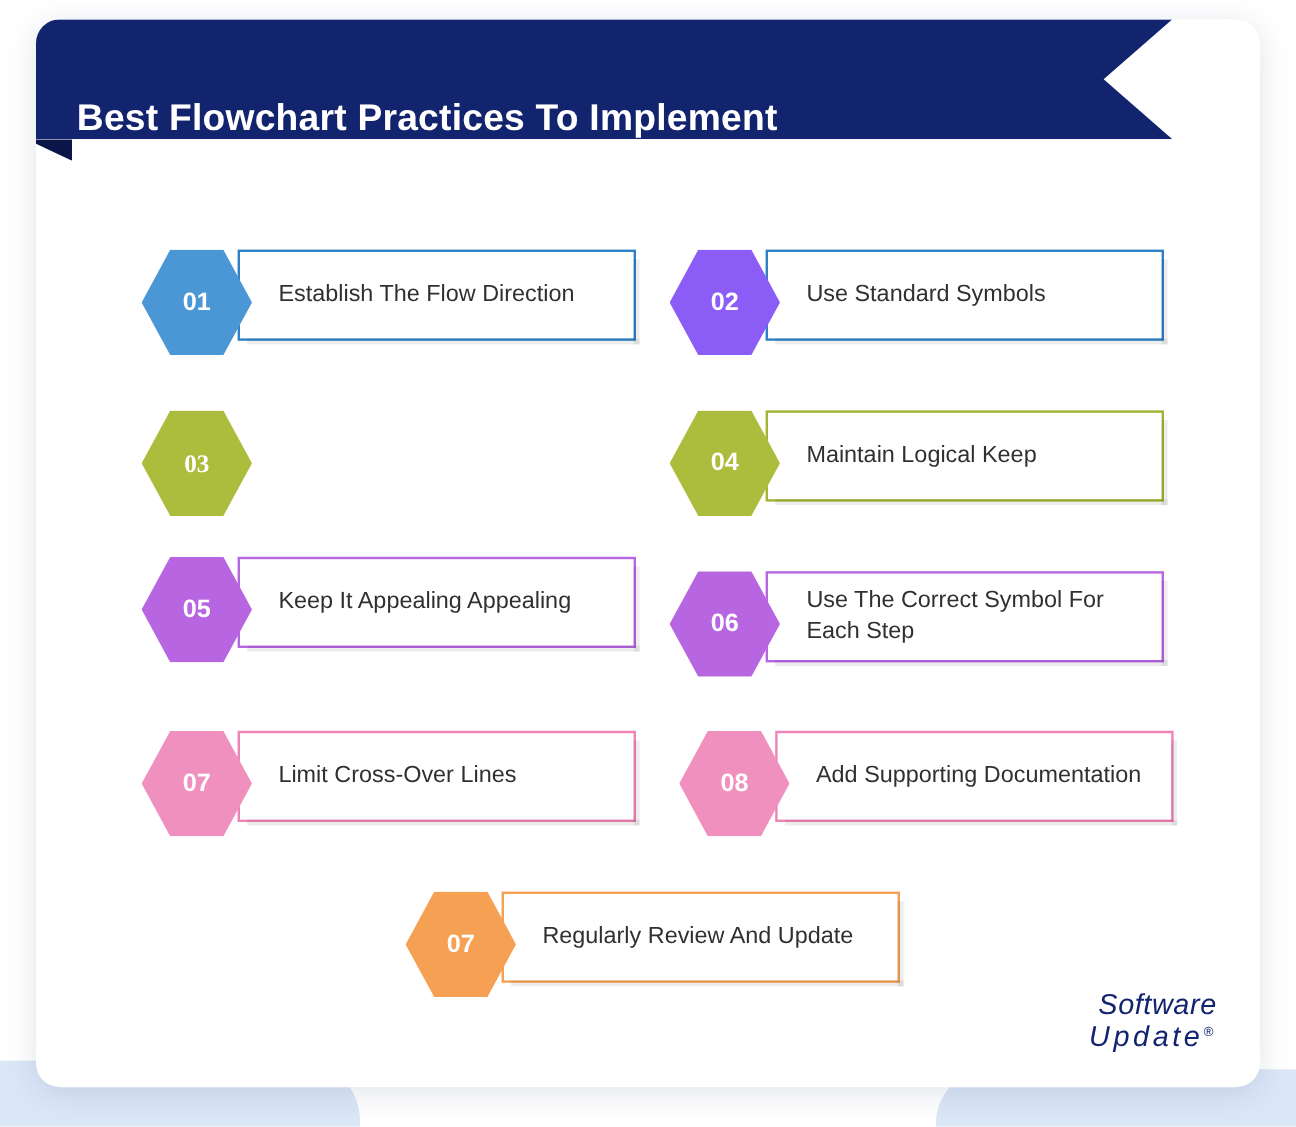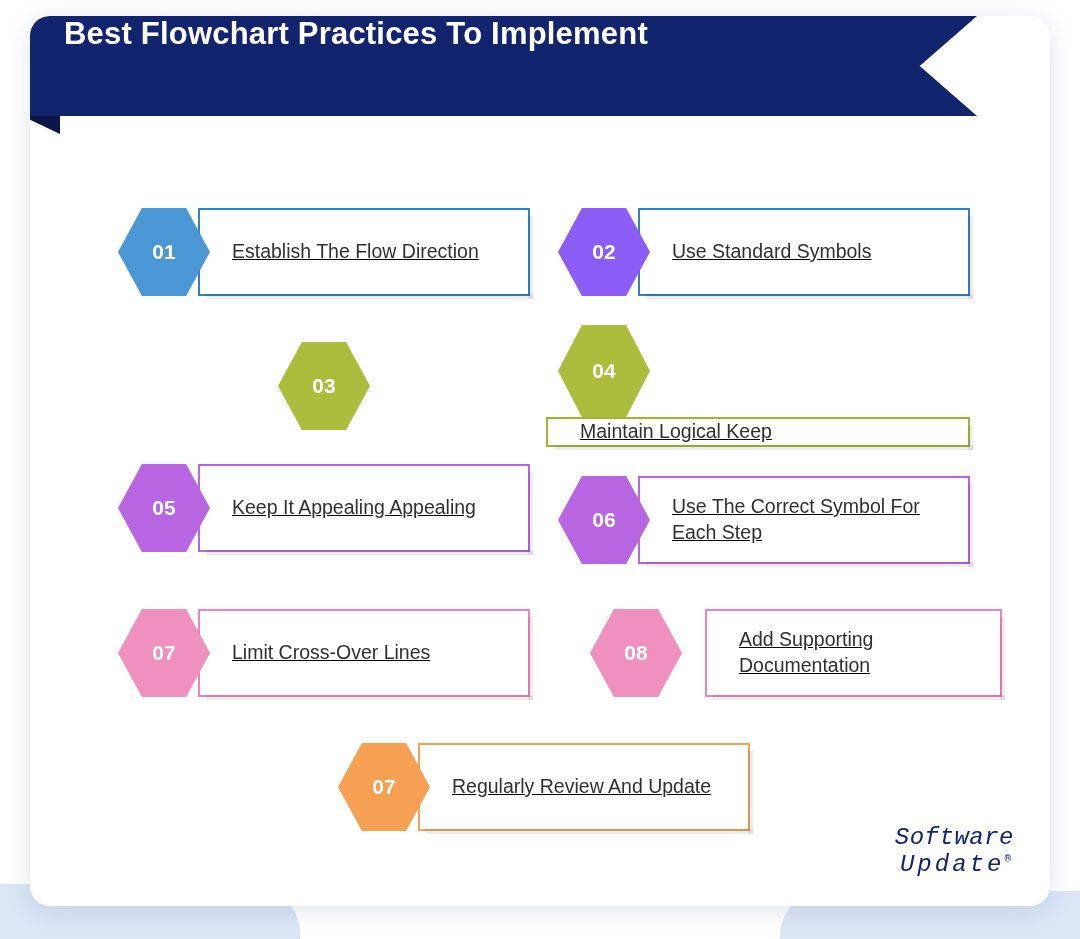--- a/index.html
+++ b/index.html
@@ -59,21 +59,21 @@
   
   .ribbon {
     position: absolute;
     left: -8px;
     top: 0px;
     width: 955px;
     height: 100px;
     background: #13246e;
     color: #ffffff;
     display: flex;
-    align-items: flex-start;
+    align-items: flex-end;
     padding-left: 42px;
     clip-path: polygon(0 0, 100% 0, 100% 100%, 96.2% 50%, 100% 0, 100% 0);
   }
   
   .ribbon {
     clip-path: polygon(0 0, 100% 0, 94% 50%, 100% 100%, 0 100%);
   }
   .ribbon-title {
     font-size: 31px;
     font-weight: bold;
@@ -96,22 +96,21 @@
     left: 0;
     top: 152px;
     width: 1020px;
   }
 
   .item {
     position: absolute;
     display: flex;
     align-items: stretch;
     width: 412px;
-    height: 88px;
-    justify-content: center;
+    height: 76px;
   }
 
   .item .hex {
     position: relative;
     z-index: 2;
     width: 92px;
     height: 88px;
     flex: 0 0 92px;
     display: flex;
     align-items: center;
@@ -125,21 +124,20 @@
   .item .body {
     position: relative;
     margin-left: -12px;
     flex: 1 1 auto;
     border: 2px solid #000;
     background: #ffffff;
     display: flex;
     align-items: center;
     padding-left: 32px;
     padding-right: 0;
-    text-decoration: underline;
   }
   .item .body-text {
     font-size: 19.5px;
     color: #303030;
     line-height: 1.33;
   }
   
   .item .body::after {
     content: "";
     position: absolute;
@@ -159,21 +157,21 @@
     background: rgba(0,0,0,0.07);
   }
 
   
   .logo {
     position: absolute;
     right: 36px;
     bottom: 28px;
     text-align: right;
     color: #13246e;
-    font-family: Liberation Mono, monospace;
+    font-family: Liberation Sans, sans-serif;
   }
   .logo .l1 {
     font-size: 24px;
     font-style: italic;
     letter-spacing: 0.5px;
     line-height: 1;
   }
   .logo .l2 {
     font-size: 24px;
     font-style: italic;
@@ -210,23 +208,23 @@
             <div class="body-text">Establish The Flow Direction</div>
           </div>
         </div>
         <div class="item" style="left: 528px; top: 40px;">
           <div class="hex" style="background: #8b5cf6;">02</div>
           <div class="body" style="border-color: rgb(46, 129, 199);">
             <div class="body-text">Use Standard Symbols</div>
           </div>
         </div>
         <div class="item" style="left: 88px; top: 174px;">
-          <div class="hex" style="background: rgb(172, 188, 60);">03</div>
-        </div>
-        <div class="item" style="left: 528px; top: 174px; flex-direction: column;">
+          <div class="hex" style="background: rgb(172, 188, 60); font-family: Liberation Serif, serif;">03</div>
+        </div>
+        <div class="item" style="left: 528px; top: 174px;">
           <div class="hex" style="background: rgb(172, 188, 60);">04</div>
           <div class="body" style="border-color: rgb(162, 180, 48);">
             <div class="body-text">Maintain Logical Keep</div>
           </div>
         </div>
         <div class="item" style="left: 88px; top: 296px;">
           <div class="hex" style="background: rgb(183, 101, 224);">05</div>
           <div class="body" style="border-color: rgb(183, 101, 224);">
             <div class="body-text">Keep It Appealing Appealing</div>
           </div>
@@ -236,21 +234,21 @@
           <div class="body" style="border-color: rgb(183, 101, 224);">
             <div class="body-text">Use The Correct Symbol For Each Step</div>
           </div>
         </div>
         <div class="item" style="left: 88px; top: 441px;">
           <div class="hex" style="background: rgb(239, 144, 190);">07</div>
           <div class="body" style="border-color: rgb(239, 130, 182);">
             <div class="body-text">Limit Cross-Over Lines</div>
           </div>
         </div>
-        <div class="item" style="left: 560px; top: 441px; gap: 35px;">
+        <div class="item" style="left: 536px; top: 441px;">
           <div class="hex" style="background: rgb(239, 144, 190);">08</div>
           <div class="body" style="border-color: rgb(239, 130, 182);">
             <div class="body-text">Add Supporting Documentation</div>
           </div>
         </div>
         <div class="item" style="left: 308px; top: 575px;">
           <div class="hex" style="background: rgb(245, 160, 82);">07</div>
           <div class="body" style="border-color: rgb(245, 160, 82);">
             <div class="body-text">Regularly Review And Update</div>
           </div>

